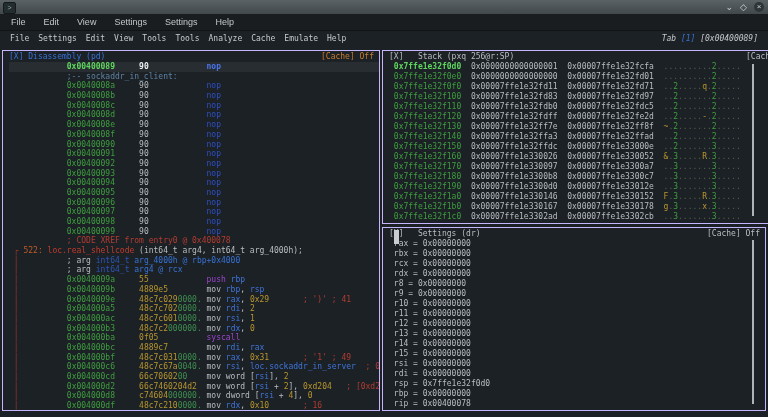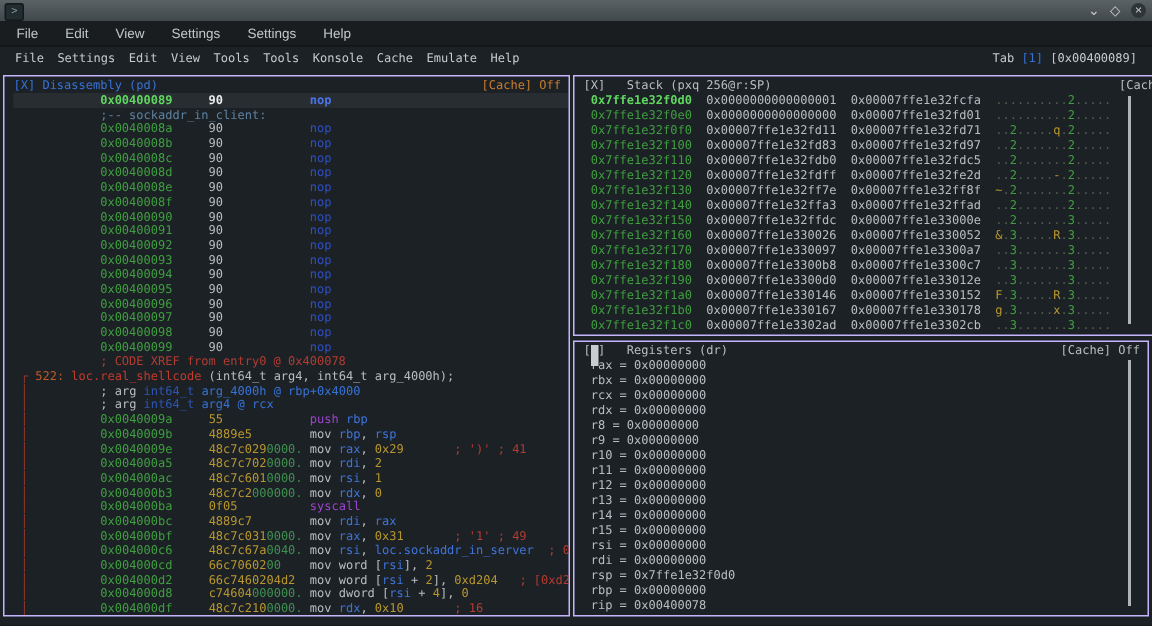--- a/index.html
+++ b/index.html
@@ -14,21 +14,21 @@
   #wtitle{position:absolute;left:0;width:768px;text-align:center;}
   #wcontrols{position:absolute;right:4px;top:0;height:14px;display:flex;align-items:center;gap:7px;}
   .wc{color:#ccd1d4;font-size:9px;line-height:14px;}
   .wc.close{width:10px;height:10px;border-radius:50%;background:#2e3538;text-align:center;line-height:10px;font-size:8px;}
   #kmenu{position:absolute;left:0;top:14px;width:768px;height:17px;background:#1a1d20;
     border-bottom:1px solid #111417;display:flex;align-items:center;
     font-family:"Liberation Sans",sans-serif;font-size:9px;color:#c2c7ca;padding-left:2px;box-sizing:border-box;}
   #kmenu .menu-item{padding:0 9px;}
   
   #r2menu{position:absolute;left:10px;top:34px;display:flex;gap:9px;font-size:8px;color:#c6cacd;white-space:pre;}
-  #tabinfo{position:absolute;right:10px;top:34px;font-size:8px;color:#c6cacd;white-space:pre;}
+  #tabinfo{position:absolute;right:10px;top:34px;font-size:8px;color:#c6cacd;white-space:pre;font-style:italic;}
   
   .panel{position:absolute;border:1px solid #c4b5fd;box-sizing:border-box;background:#1c2126;overflow:hidden;}
   #p-disasm{left:2px;top:50px;width:378px;height:361px;}
   #p-stack{left:382px;top:50px;width:423px;height:174px;}
   #p-regs{left:382px;top:227px;width:384px;height:184px;}
   .phead{position:relative;height:11px;font-size:8px;line-height:11px;white-space:pre;padding:0 6px;}
   .ptitle-blue{color:#3772d4;}
   .ptitle-w{color:#b9bdc1;}
   .pcache{position:absolute;right:5px;top:0;}
   .cache-orange{color:#ca7c2c;}
@@ -74,36 +74,36 @@
 
   <div id="kmenu">
       <span class="menu-item">File</span>
       <span class="menu-item">Edit</span>
       <span class="menu-item">View</span>
       <span class="menu-item">Settings</span>
       <span class="menu-item">Settings</span>
       <span class="menu-item">Help</span>
     </div>
 
-  <div id="r2menu"><span class="menu-item">File</span><span class="menu-item">Settings</span><span class="menu-item">Edit</span><span class="menu-item">View</span><span class="menu-item">Tools</span><span class="menu-item">Tools</span><span class="menu-item">Konsole</span><span class="menu-item">Cache</span><span class="menu-item">Emulate</span><span class="menu-item">Help</span></div>
+  <div id="r2menu"><span class="menu-item">File</span><span class="menu-item">Settings</span><span class="menu-item">Edit</span><span class="menu-item">View</span><span class="menu-item">Tools</span><span class="menu-item">Tools</span><span class="menu-item">Analyze</span><span class="menu-item">Cache</span><span class="menu-item">Emulate</span><span class="menu-item">Help</span></div>
 
   <div id="tabinfo"><span>Tab </span><span class="blue">[1]</span><span> [0x00400089]</span></div>
 
   <div class="panel" id="p-disasm">
     <div class="phead"><span class="ptitle-blue"><span>[X]</span> <span>Disassembly (pd)</span></span><span class="pcache cache-orange">[Cache] Off</span></div>
     <div class="pbody"><div class="tline hl"><span class="s-w">            </span><span class="s-A">0x00400089</span><span class="s-w">     </span><span class="s-B">90</span><span class="s-w">            </span><span class="s-N">nop</span></div><div class="tline"><span class="s-w">            </span><span class="s-f">;-- sockaddr_in_client:</span></div><div class="tline"><span class="s-w">            </span><span class="s-a">0x0040008a</span><span class="s-w">     </span><span class="s-b">90</span><span class="s-w">            </span><span class="s-n">nop</span></div><div class="tline"><span class="s-w">            </span><span class="s-a">0x0040008b</span><span class="s-w">     </span><span class="s-b">90</span><span class="s-w">            </span><span class="s-n">nop</span></div><div class="tline"><span class="s-w">            </span><span class="s-a">0x0040008c</span><span class="s-w">     </span><span class="s-b">90</span><span class="s-w">            </span><span class="s-n">nop</span></div><div class="tline"><span class="s-w">            </span><span class="s-a">0x0040008d</span><span class="s-w">     </span><span class="s-b">90</span><span class="s-w">            </span><span class="s-n">nop</span></div><div class="tline"><span class="s-w">            </span><span class="s-a">0x0040008e</span><span class="s-w">     </span><span class="s-b">90</span><span class="s-w">            </span><span class="s-n">nop</span></div><div class="tline"><span class="s-w">            </span><span class="s-a">0x0040008f</span><span class="s-w">     </span><span class="s-b">90</span><span class="s-w">            </span><span class="s-n">nop</span></div><div class="tline"><span class="s-w">            </span><span class="s-a">0x00400090</span><span class="s-w">     </span><span class="s-b">90</span><span class="s-w">            </span><span class="s-n">nop</span></div><div class="tline"><span class="s-w">            </span><span class="s-a">0x00400091</span><span class="s-w">     </span><span class="s-b">90</span><span class="s-w">            </span><span class="s-n">nop</span></div><div class="tline"><span class="s-w">            </span><span class="s-a">0x00400092</span><span class="s-w">     </span><span class="s-b">90</span><span class="s-w">            </span><span class="s-n">nop</span></div><div class="tline"><span class="s-w">            </span><span class="s-a">0x00400093</span><span class="s-w">     </span><span class="s-b">90</span><span class="s-w">            </span><span class="s-n">nop</span></div><div class="tline"><span class="s-w">            </span><span class="s-a">0x00400094</span><span class="s-w">     </span><span class="s-b">90</span><span class="s-w">            </span><span class="s-n">nop</span></div><div class="tline"><span class="s-w">            </span><span class="s-a">0x00400095</span><span class="s-w">     </span><span class="s-b">90</span><span class="s-w">            </span><span class="s-n">nop</span></div><div class="tline"><span class="s-w">            </span><span class="s-a">0x00400096</span><span class="s-w">     </span><span class="s-b">90</span><span class="s-w">            </span><span class="s-n">nop</span></div><div class="tline"><span class="s-w">            </span><span class="s-a">0x00400097</span><span class="s-w">     </span><span class="s-b">90</span><span class="s-w">            </span><span class="s-n">nop</span></div><div class="tline"><span class="s-w">            </span><span class="s-a">0x00400098</span><span class="s-w">     </span><span class="s-b">90</span><span class="s-w">            </span><span class="s-n">nop</span></div><div class="tline"><span class="s-w">            </span><span class="s-a">0x00400099</span><span class="s-w">     </span><span class="s-b">90</span><span class="s-w">            </span><span class="s-n">nop</span></div><div class="tline"><span class="s-w">            </span><span class="s-x">; CODE XREF from entry0 @ 0x400078</span></div><div class="tline"><span class="s-w"> </span><span class="s-F">┌ </span><span class="s-O">522: </span><span class="s-R">loc.real_shellcode</span><span class="s-w"> (int64_t arg4, int64_t arg_4000h);</span></div><div class="tline"><span class="s-w"> </span><span class="s-F">│</span><span class="s-w">          </span><span class="s-w">; arg </span><span class="s-t">int64_t </span><span class="s-v">arg_4000h </span><span class="s-v">@ rbp+0x4000</span></div><div class="tline"><span class="s-w"> </span><span class="s-F">│</span><span class="s-w">          </span><span class="s-w">; arg </span><span class="s-t">int64_t </span><span class="s-v">arg4 </span><span class="s-v">@ rcx</span></div><div class="tline"><span class="s-w"> </span><span class="s-F">│</span><span class="s-w">          </span><span class="s-a">0x0040009a</span><span class="s-w">     </span><span class="s-y">55</span><span class="s-w">            </span><span class="s-p">push </span><span class="s-r">rbp</span></div><div class="tline"><span class="s-w"> </span><span class="s-F">│</span><span class="s-w">          </span><span class="s-a">0x0040009b</span><span class="s-w">     </span><span class="s-y">4889e5</span><span class="s-w">        </span><span class="s-w">mov </span><span class="s-r">rbp</span><span class="s-w">, </span><span class="s-r">rsp</span></div><div class="tline"><span class="s-w"> </span><span class="s-F">│</span><span class="s-w">          </span><span class="s-a">0x0040009e</span><span class="s-w">     </span><span class="s-y">48c7c029</span><span class="s-z">0000.</span><span class="s-w"> </span><span class="s-w">mov </span><span class="s-r">rax</span><span class="s-w">, </span><span class="s-u">0x29</span><span class="s-w">       </span><span class="s-c">; ')' ; 41</span></div><div class="tline"><span class="s-w"> </span><span class="s-F">│</span><span class="s-w">          </span><span class="s-a">0x004000a5</span><span class="s-w">     </span><span class="s-y">48c7c702</span><span class="s-z">0000.</span><span class="s-w"> </span><span class="s-w">mov </span><span class="s-r">rdi</span><span class="s-w">, </span><span class="s-u">2</span></div><div class="tline"><span class="s-w"> </span><span class="s-F">│</span><span class="s-w">          </span><span class="s-a">0x004000ac</span><span class="s-w">     </span><span class="s-y">48c7c601</span><span class="s-z">0000.</span><span class="s-w"> </span><span class="s-w">mov </span><span class="s-r">rsi</span><span class="s-w">, </span><span class="s-u">1</span></div><div class="tline"><span class="s-w"> </span><span class="s-F">│</span><span class="s-w">          </span><span class="s-a">0x004000b3</span><span class="s-w">     </span><span class="s-y">48c7c2</span><span class="s-z">000000.</span><span class="s-w"> </span><span class="s-w">mov </span><span class="s-r">rdx</span><span class="s-w">, </span><span class="s-u">0</span></div><div class="tline"><span class="s-w"> </span><span class="s-F">│</span><span class="s-w">          </span><span class="s-a">0x004000ba</span><span class="s-w">     </span><span class="s-y">0f05</span><span class="s-w">          </span><span class="s-p">syscall</span></div><div class="tline"><span class="s-w"> </span><span class="s-F">│</span><span class="s-w">          </span><span class="s-a">0x004000bc</span><span class="s-w">     </span><span class="s-y">4889c7</span><span class="s-w">        </span><span class="s-w">mov </span><span class="s-r">rdi</span><span class="s-w">, </span><span class="s-r">rax</span></div><div class="tline"><span class="s-w"> </span><span class="s-F">│</span><span class="s-w">          </span><span class="s-a">0x004000bf</span><span class="s-w">     </span><span class="s-y">48c7c031</span><span class="s-z">0000.</span><span class="s-w"> </span><span class="s-w">mov </span><span class="s-r">rax</span><span class="s-w">, </span><span class="s-u">0x31</span><span class="s-w">       </span><span class="s-c">; '1' ; 49</span></div><div class="tline"><span class="s-w"> </span><span class="s-F">│</span><span class="s-w">          </span><span class="s-a">0x004000c6</span><span class="s-w">     </span><span class="s-y">48c7c67a</span><span class="s-z">0040.</span><span class="s-w"> </span><span class="s-w">mov </span><span class="s-r">rsi</span><span class="s-w">, </span><span class="s-r">loc.sockaddr_in_server</span><span class="s-w">  </span><span class="s-c">; 0x400</span></div><div class="tline"><span class="s-w"> </span><span class="s-F">│</span><span class="s-w">          </span><span class="s-a">0x004000cd</span><span class="s-w">     </span><span class="s-y">66c70602</span><span class="s-z">00</span><span class="s-w">    </span><span class="s-w">mov word </span><span class="s-w">[</span><span class="s-r">rsi</span><span class="s-w">], </span><span class="s-u">2</span></div><div class="tline"><span class="s-w"> </span><span class="s-F">│</span><span class="s-w">          </span><span class="s-a">0x004000d2</span><span class="s-w">     </span><span class="s-y">66c7460204d2</span><span class="s-w">  </span><span class="s-w">mov word </span><span class="s-w">[</span><span class="s-r">rsi</span><span class="s-w"> + </span><span class="s-u">2</span><span class="s-w">], </span><span class="s-u">0xd204</span><span class="s-w">   </span><span class="s-c">; [0xd204:2]</span></div><div class="tline"><span class="s-w"> </span><span class="s-F">│</span><span class="s-w">          </span><span class="s-a">0x004000d8</span><span class="s-w">     </span><span class="s-y">c74604</span><span class="s-z">000000.</span><span class="s-w"> </span><span class="s-w">mov dword </span><span class="s-w">[</span><span class="s-r">rsi</span><span class="s-w"> + </span><span class="s-u">4</span><span class="s-w">], </span><span class="s-u">0</span></div><div class="tline"><span class="s-w"> </span><span class="s-F">│</span><span class="s-w">          </span><span class="s-a">0x004000df</span><span class="s-w">     </span><span class="s-y">48c7c210</span><span class="s-z">0000.</span><span class="s-w"> </span><span class="s-w">mov </span><span class="s-r">rdx</span><span class="s-w">, </span><span class="s-u">0x10</span><span class="s-w">       </span><span class="s-c">; 16</span></div></div>
   </div>
 
   <div class="panel" id="p-stack">
     <div class="phead"><span class="ptitle-w"><span>[X]</span>   <span>Stack (pxq 256@r:SP)</span></span><span class="pcache cache-w">[Cache] Off</span></div>
     <div class="pbody"><div class="tline"><span class="s-A"> 0x7ffe1e32f0d0</span><span class="s-w">  0x0000000000000001  0x00007ffe1e32fcfa  </span><span class="s-d">.</span><span class="s-d">.</span><span class="s-d">.</span><span class="s-d">.</span><span class="s-d">.</span><span class="s-d">.</span><span class="s-d">.</span><span class="s-d">.</span><span class="s-d">.</span><span class="s-d">.</span><span class="s-g">2</span><span class="s-d">.</span><span class="s-d">.</span><span class="s-d">.</span><span class="s-d">.</span><span class="s-d">.</span></div><div class="tline"><span class="s-a"> 0x7ffe1e32f0e0</span><span class="s-w">  0x0000000000000000  0x00007ffe1e32fd01  </span><span class="s-d">.</span><span class="s-d">.</span><span class="s-d">.</span><span class="s-d">.</span><span class="s-d">.</span><span class="s-d">.</span><span class="s-d">.</span><span class="s-d">.</span><span class="s-d">.</span><span class="s-d">.</span><span class="s-g">2</span><span class="s-d">.</span><span class="s-d">.</span><span class="s-d">.</span><span class="s-d">.</span><span class="s-d">.</span></div><div class="tline"><span class="s-a"> 0x7ffe1e32f0f0</span><span class="s-w">  0x00007ffe1e32fd11  0x00007ffe1e32fd71  </span><span class="s-d">.</span><span class="s-d">.</span><span class="s-g">2</span><span class="s-d">.</span><span class="s-d">.</span><span class="s-d">.</span><span class="s-d">.</span><span class="s-d">.</span><span class="s-u">q</span><span class="s-d">.</span><span class="s-g">2</span><span class="s-d">.</span><span class="s-d">.</span><span class="s-d">.</span><span class="s-d">.</span><span class="s-d">.</span></div><div class="tline"><span class="s-a"> 0x7ffe1e32f100</span><span class="s-w">  0x00007ffe1e32fd83  0x00007ffe1e32fd97  </span><span class="s-d">.</span><span class="s-d">.</span><span class="s-g">2</span><span class="s-d">.</span><span class="s-d">.</span><span class="s-d">.</span><span class="s-d">.</span><span class="s-d">.</span><span class="s-d">.</span><span class="s-d">.</span><span class="s-g">2</span><span class="s-d">.</span><span class="s-d">.</span><span class="s-d">.</span><span class="s-d">.</span><span class="s-d">.</span></div><div class="tline"><span class="s-a"> 0x7ffe1e32f110</span><span class="s-w">  0x00007ffe1e32fdb0  0x00007ffe1e32fdc5  </span><span class="s-d">.</span><span class="s-d">.</span><span class="s-g">2</span><span class="s-d">.</span><span class="s-d">.</span><span class="s-d">.</span><span class="s-d">.</span><span class="s-d">.</span><span class="s-d">.</span><span class="s-d">.</span><span class="s-g">2</span><span class="s-d">.</span><span class="s-d">.</span><span class="s-d">.</span><span class="s-d">.</span><span class="s-d">.</span></div><div class="tline"><span class="s-a"> 0x7ffe1e32f120</span><span class="s-w">  0x00007ffe1e32fdff  0x00007ffe1e32fe2d  </span><span class="s-d">.</span><span class="s-d">.</span><span class="s-g">2</span><span class="s-d">.</span><span class="s-d">.</span><span class="s-d">.</span><span class="s-d">.</span><span class="s-d">.</span><span class="s-u">-</span><span class="s-d">.</span><span class="s-g">2</span><span class="s-d">.</span><span class="s-d">.</span><span class="s-d">.</span><span class="s-d">.</span><span class="s-d">.</span></div><div class="tline"><span class="s-a"> 0x7ffe1e32f130</span><span class="s-w">  0x00007ffe1e32ff7e  0x00007ffe1e32ff8f  </span><span class="s-u">~</span><span class="s-d">.</span><span class="s-g">2</span><span class="s-d">.</span><span class="s-d">.</span><span class="s-d">.</span><span class="s-d">.</span><span class="s-d">.</span><span class="s-d">.</span><span class="s-d">.</span><span class="s-g">2</span><span class="s-d">.</span><span class="s-d">.</span><span class="s-d">.</span><span class="s-d">.</span><span class="s-d">.</span></div><div class="tline"><span class="s-a"> 0x7ffe1e32f140</span><span class="s-w">  0x00007ffe1e32ffa3  0x00007ffe1e32ffad  </span><span class="s-d">.</span><span class="s-d">.</span><span class="s-g">2</span><span class="s-d">.</span><span class="s-d">.</span><span class="s-d">.</span><span class="s-d">.</span><span class="s-d">.</span><span class="s-d">.</span><span class="s-d">.</span><span class="s-g">2</span><span class="s-d">.</span><span class="s-d">.</span><span class="s-d">.</span><span class="s-d">.</span><span class="s-d">.</span></div><div class="tline"><span class="s-a"> 0x7ffe1e32f150</span><span class="s-w">  0x00007ffe1e32ffdc  0x00007ffe1e33000e  </span><span class="s-d">.</span><span class="s-d">.</span><span class="s-g">2</span><span class="s-d">.</span><span class="s-d">.</span><span class="s-d">.</span><span class="s-d">.</span><span class="s-d">.</span><span class="s-d">.</span><span class="s-d">.</span><span class="s-g">3</span><span class="s-d">.</span><span class="s-d">.</span><span class="s-d">.</span><span class="s-d">.</span><span class="s-d">.</span></div><div class="tline"><span class="s-a"> 0x7ffe1e32f160</span><span class="s-w">  0x00007ffe1e330026  0x00007ffe1e330052  </span><span class="s-u">&amp;</span><span class="s-d">.</span><span class="s-g">3</span><span class="s-d">.</span><span class="s-d">.</span><span class="s-d">.</span><span class="s-d">.</span><span class="s-d">.</span><span class="s-u">R</span><span class="s-d">.</span><span class="s-g">3</span><span class="s-d">.</span><span class="s-d">.</span><span class="s-d">.</span><span class="s-d">.</span><span class="s-d">.</span></div><div class="tline"><span class="s-a"> 0x7ffe1e32f170</span><span class="s-w">  0x00007ffe1e330097  0x00007ffe1e3300a7  </span><span class="s-d">.</span><span class="s-d">.</span><span class="s-g">3</span><span class="s-d">.</span><span class="s-d">.</span><span class="s-d">.</span><span class="s-d">.</span><span class="s-d">.</span><span class="s-d">.</span><span class="s-d">.</span><span class="s-g">3</span><span class="s-d">.</span><span class="s-d">.</span><span class="s-d">.</span><span class="s-d">.</span><span class="s-d">.</span></div><div class="tline"><span class="s-a"> 0x7ffe1e32f180</span><span class="s-w">  0x00007ffe1e3300b8  0x00007ffe1e3300c7  </span><span class="s-d">.</span><span class="s-d">.</span><span class="s-g">3</span><span class="s-d">.</span><span class="s-d">.</span><span class="s-d">.</span><span class="s-d">.</span><span class="s-d">.</span><span class="s-d">.</span><span class="s-d">.</span><span class="s-g">3</span><span class="s-d">.</span><span class="s-d">.</span><span class="s-d">.</span><span class="s-d">.</span><span class="s-d">.</span></div><div class="tline"><span class="s-a"> 0x7ffe1e32f190</span><span class="s-w">  0x00007ffe1e3300d0  0x00007ffe1e33012e  </span><span class="s-d">.</span><span class="s-d">.</span><span class="s-g">3</span><span class="s-d">.</span><span class="s-d">.</span><span class="s-d">.</span><span class="s-d">.</span><span class="s-d">.</span><span class="s-d">.</span><span class="s-d">.</span><span class="s-g">3</span><span class="s-d">.</span><span class="s-d">.</span><span class="s-d">.</span><span class="s-d">.</span><span class="s-d">.</span></div><div class="tline"><span class="s-a"> 0x7ffe1e32f1a0</span><span class="s-w">  0x00007ffe1e330146  0x00007ffe1e330152  </span><span class="s-u">F</span><span class="s-d">.</span><span class="s-g">3</span><span class="s-d">.</span><span class="s-d">.</span><span class="s-d">.</span><span class="s-d">.</span><span class="s-d">.</span><span class="s-u">R</span><span class="s-d">.</span><span class="s-g">3</span><span class="s-d">.</span><span class="s-d">.</span><span class="s-d">.</span><span class="s-d">.</span><span class="s-d">.</span></div><div class="tline"><span class="s-a"> 0x7ffe1e32f1b0</span><span class="s-w">  0x00007ffe1e330167  0x00007ffe1e330178  </span><span class="s-u">g</span><span class="s-d">.</span><span class="s-g">3</span><span class="s-d">.</span><span class="s-d">.</span><span class="s-d">.</span><span class="s-d">.</span><span class="s-d">.</span><span class="s-u">x</span><span class="s-d">.</span><span class="s-g">3</span><span class="s-d">.</span><span class="s-d">.</span><span class="s-d">.</span><span class="s-d">.</span><span class="s-d">.</span></div><div class="tline"><span class="s-a"> 0x7ffe1e32f1c0</span><span class="s-w">  0x00007ffe1e3302ad  0x00007ffe1e3302cb  </span><span class="s-d">.</span><span class="s-d">.</span><span class="s-g">3</span><span class="s-d">.</span><span class="s-d">.</span><span class="s-d">.</span><span class="s-d">.</span><span class="s-d">.</span><span class="s-d">.</span><span class="s-d">.</span><span class="s-g">3</span><span class="s-d">.</span><span class="s-d">.</span><span class="s-d">.</span><span class="s-d">.</span><span class="s-d">.</span></div></div>
   </div>
 
   <div class="panel" id="p-regs">
-    <div class="phead"><span class="ptitle-w"><span>[X]</span>   <span>Registers (dr)</span></span><span class="pcache cache-w">[Cache] Off</span></div>
+    <div class="phead"><span class="ptitle-w"><span>[X]</span>   <span>Settings (dr)</span></span><span class="pcache cache-w">[Cache] Off</span></div>
     <div class="pbody"><div class="tline"><span class="s-w"> rax = 0x00000000</span></div><div class="tline"><span class="s-w"> rbx = 0x00000000</span></div><div class="tline"><span class="s-w"> rcx = 0x00000000</span></div><div class="tline"><span class="s-w"> rdx = 0x00000000</span></div><div class="tline"><span class="s-w"> r8 = 0x00000000</span></div><div class="tline"><span class="s-w"> r9 = 0x00000000</span></div><div class="tline"><span class="s-w"> r10 = 0x00000000</span></div><div class="tline"><span class="s-w"> r11 = 0x00000000</span></div><div class="tline"><span class="s-w"> r12 = 0x00000000</span></div><div class="tline"><span class="s-w"> r13 = 0x00000000</span></div><div class="tline"><span class="s-w"> r14 = 0x00000000</span></div><div class="tline"><span class="s-w"> r15 = 0x00000000</span></div><div class="tline"><span class="s-w"> rsi = 0x00000000</span></div><div class="tline"><span class="s-w"> rdi = 0x00000000</span></div><div class="tline"><span class="s-w"> rsp = 0x7ffe1e32f0d0</span></div><div class="tline"><span class="s-w"> rbp = 0x00000000</span></div><div class="tline"><span class="s-w"> rip = 0x00400078</span></div></div>
   </div>
 
   <div id="cursor-block"></div>
   <div class="vscroll" id="scroll-stack"></div>
   <div class="vscroll" id="scroll-regs"></div>
 
 </div>
 
 </body></html>

